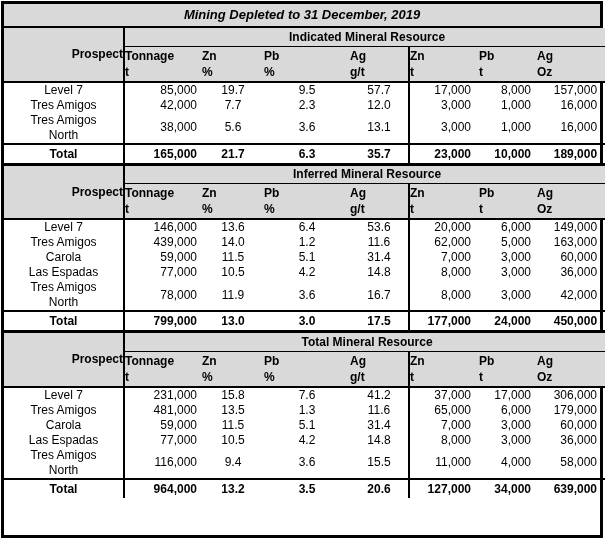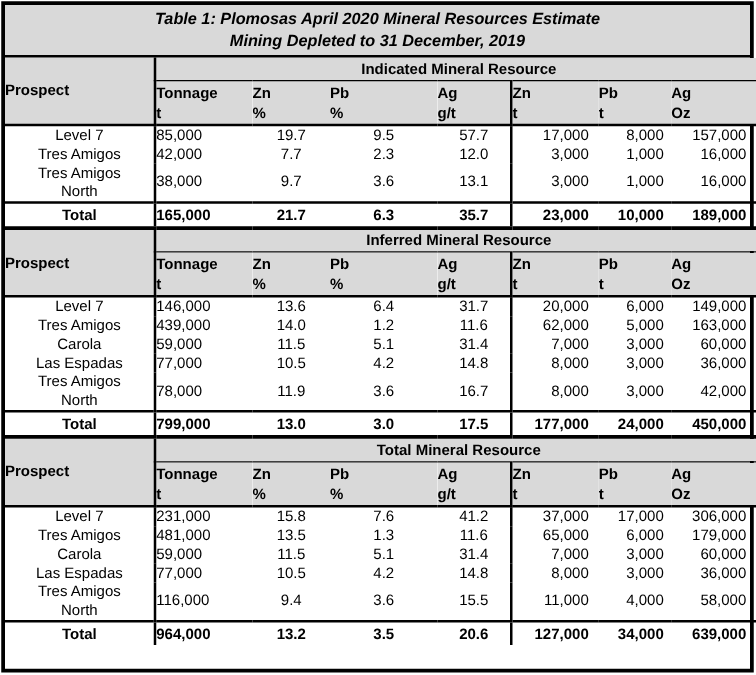--- a/index.html
+++ b/index.html
@@ -2,41 +2,40 @@
 <html><head>
 <meta charset="utf-8">
 <style>
   * { margin:0; padding:0; box-sizing:border-box; }
   html,body { width:605px; height:540px; background:#ffffff; }
   body { font-family:"Liberation Sans","DejaVu Sans",sans-serif; color:#000; }
   .sheet { position:absolute; left:1px; top:1px; width:602px; height:537px; border:3px solid #000; background:#fff; }
   .title-block { background:#d9d9d9; border-bottom:2px solid #000; text-align:center; font-weight:bold; font-style:italic; font-size:13px; line-height:18px; padding:2px 0 2px 0; }
   table.section { width:100%; border-collapse:collapse; table-layout:fixed; font-size:12px; }
   table.section td { overflow:hidden; }
-  .prospect-hd { background:#d9d9d9; border-right:2px solid #000; border-bottom:2px solid #000; text-align:left; vertical-align:middle; font-weight:bold; }
+  .prospect-hd { background:#d9d9d9; border-right:2px solid #000; border-bottom:2px solid #000; text-align:right; vertical-align:middle; font-weight:bold; }
   .band { background:#d9d9d9; border-bottom:1px solid #000; text-align:center; font-weight:bold; height:18px; }
   .hdr { background:#d9d9d9; border-bottom:2px solid #000; font-weight:bold; line-height:16px; padding:1px 0; vertical-align:top; }
   .sep { border-right:2px solid #000 !important; }
   tr.data td { height:15px; line-height:15px; vertical-align:middle; }
   tr.data td.prospect { border-right:2px solid #000; text-align:center; padding:0 14px; }
-  td.c1 { text-align:left; padding-right:5px;margin-top:32px; }
+  td.c1 { text-align:right; padding-right:5px;margin-top:32px; }
   td.c2, td.c3, td.c4 { text-align:center; }
   td.c5 { text-align:right; padding-right:8px; }
   td.c6 { text-align:right; padding-right:6px; }
   td.c7 { text-align:right; padding-right:12px; }
   tr.total td { font-weight:bold; border-top:2px solid #000; border-bottom:3px solid #000; height:18px; line-height:18px; }
   table.last tr.total td { border-bottom:none; }
 </style>
 </head>
 <body>
 
 <div class="sheet">
 
   <div class="title-block">
-    <div>Table 1: Plomosas April 2020 Mineral Resources Estimate</div>
     <div>Mining Depleted to 31 December, 2019</div>
   </div>
 
   <table class="section">
     <colgroup>
       <col style="width:120px">
         <col style="width:78px">
         <col style="width:62px">
         <col style="width:86px">
       <col style="width:59px">
@@ -97,21 +96,21 @@
           <td class="c2">7.7</td>
           <td class="c3">2.3</td>
           <td class="c4 sep">12.0</td>
           <td class="c5">3,000</td>
           <td class="c6">1,000</td>
           <td class="c7">16,000</td>
         </tr>
         <tr class="data">
           <td class="prospect">Tres Amigos North</td>
           <td class="c1">38,000</td>
-          <td class="c2">9.7</td>
+          <td class="c2">5.6</td>
           <td class="c3">3.6</td>
           <td class="c4 sep">13.1</td>
           <td class="c5">3,000</td>
           <td class="c6">1,000</td>
           <td class="c7">16,000</td>
         </tr>
         <tr class="data total">
           <td class="prospect" style="font-weight: bold;">Total</td>
           <td class="c1">165,000</td>
           <td class="c2">21.7</td>
@@ -170,21 +169,21 @@
             <div>Oz</div>
           </td>
       </tr>
     </tbody>
     <tbody>
         <tr class="data">
           <td class="prospect">Level 7</td>
           <td class="c1">146,000</td>
           <td class="c2">13.6</td>
           <td class="c3">6.4</td>
-          <td class="c4 sep">31.7</td>
+          <td class="c4 sep">53.6</td>
           <td class="c5">20,000</td>
           <td class="c6">6,000</td>
           <td class="c7">149,000</td>
         </tr>
         <tr class="data">
           <td class="prospect">Tres Amigos</td>
           <td class="c1">439,000</td>
           <td class="c2">14.0</td>
           <td class="c3">1.2</td>
           <td class="c4 sep">11.6</td>

